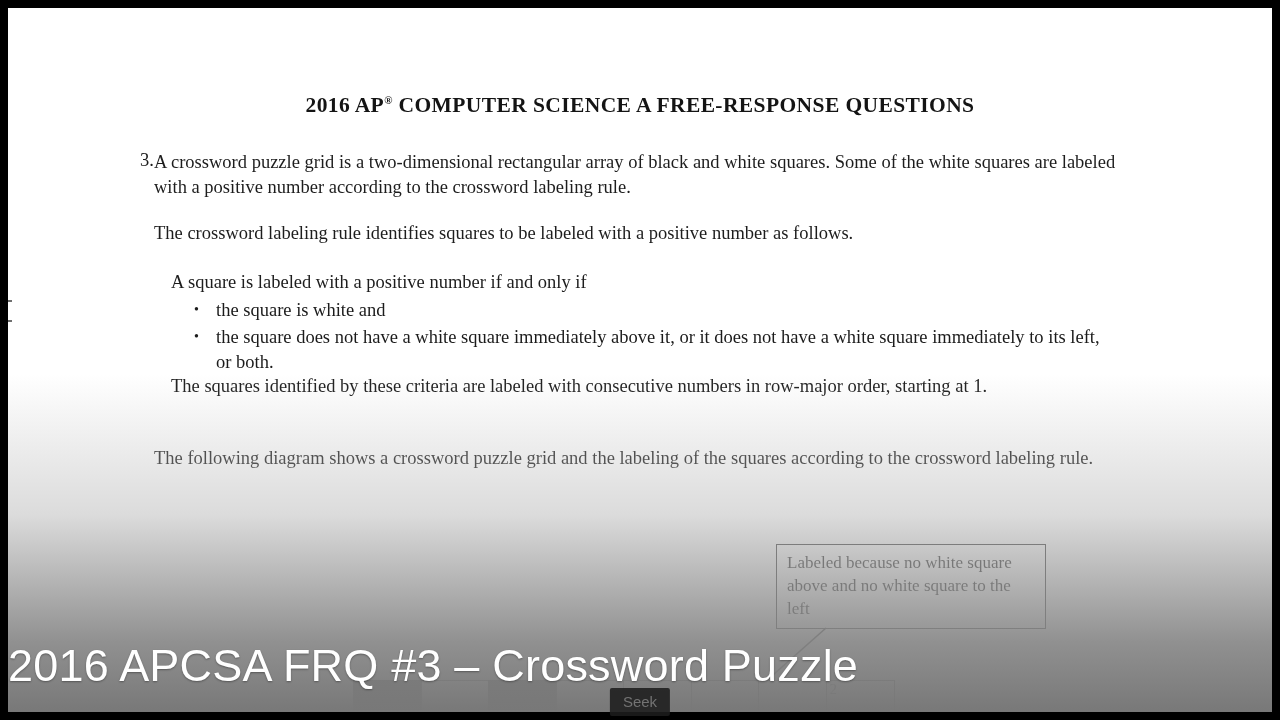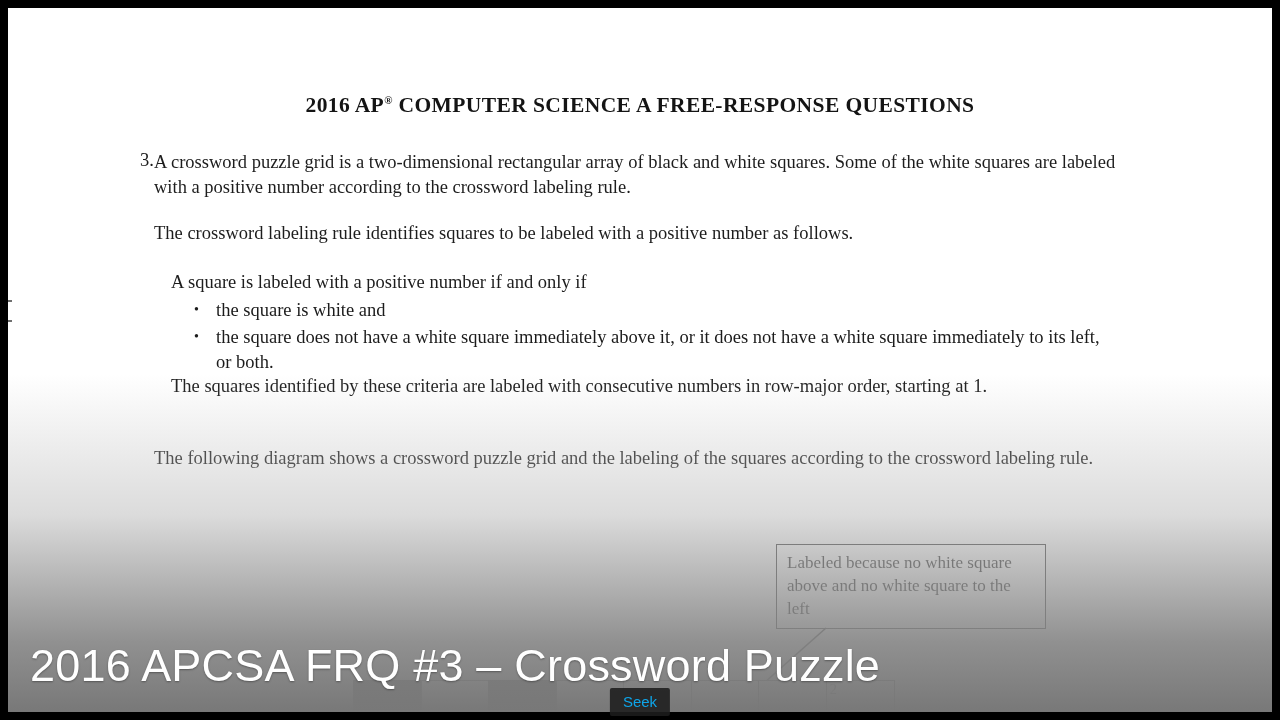--- a/index.html
+++ b/index.html
@@ -161,38 +161,38 @@
     left: 3px;
     top: 0px;
     font-family: "Liberation Serif", serif;
     font-size: 15px;
     color: #1a1a1a;
   }
 
   
   .video-title {
     position: absolute;
-    left: 30px;
+    left: 8px;
     bottom: 28px;
     font-family: "Liberation Sans", sans-serif;
     font-size: 45px;
     color: #ffffff;
     letter-spacing: 0.2px;
     text-shadow: 0 1px 2px rgba(0,0,0,0.35);
     white-space: nowrap;
   }
 
   
   .seek-tooltip {
     position: absolute;
     left: 50%;
     transform: translateX(-50%);
     bottom: 4px;
     background: rgba(28,28,28,0.88);
-    color: #0ea5e9;
+    color: #737373;
     font-family: "Liberation Sans", sans-serif;
     font-size: 15px;
     padding: 5px 13px 6px 13px;
     border-radius: 2px;
   }
 
   
   .edge-mark {
     position: absolute;
     left: 0px;

